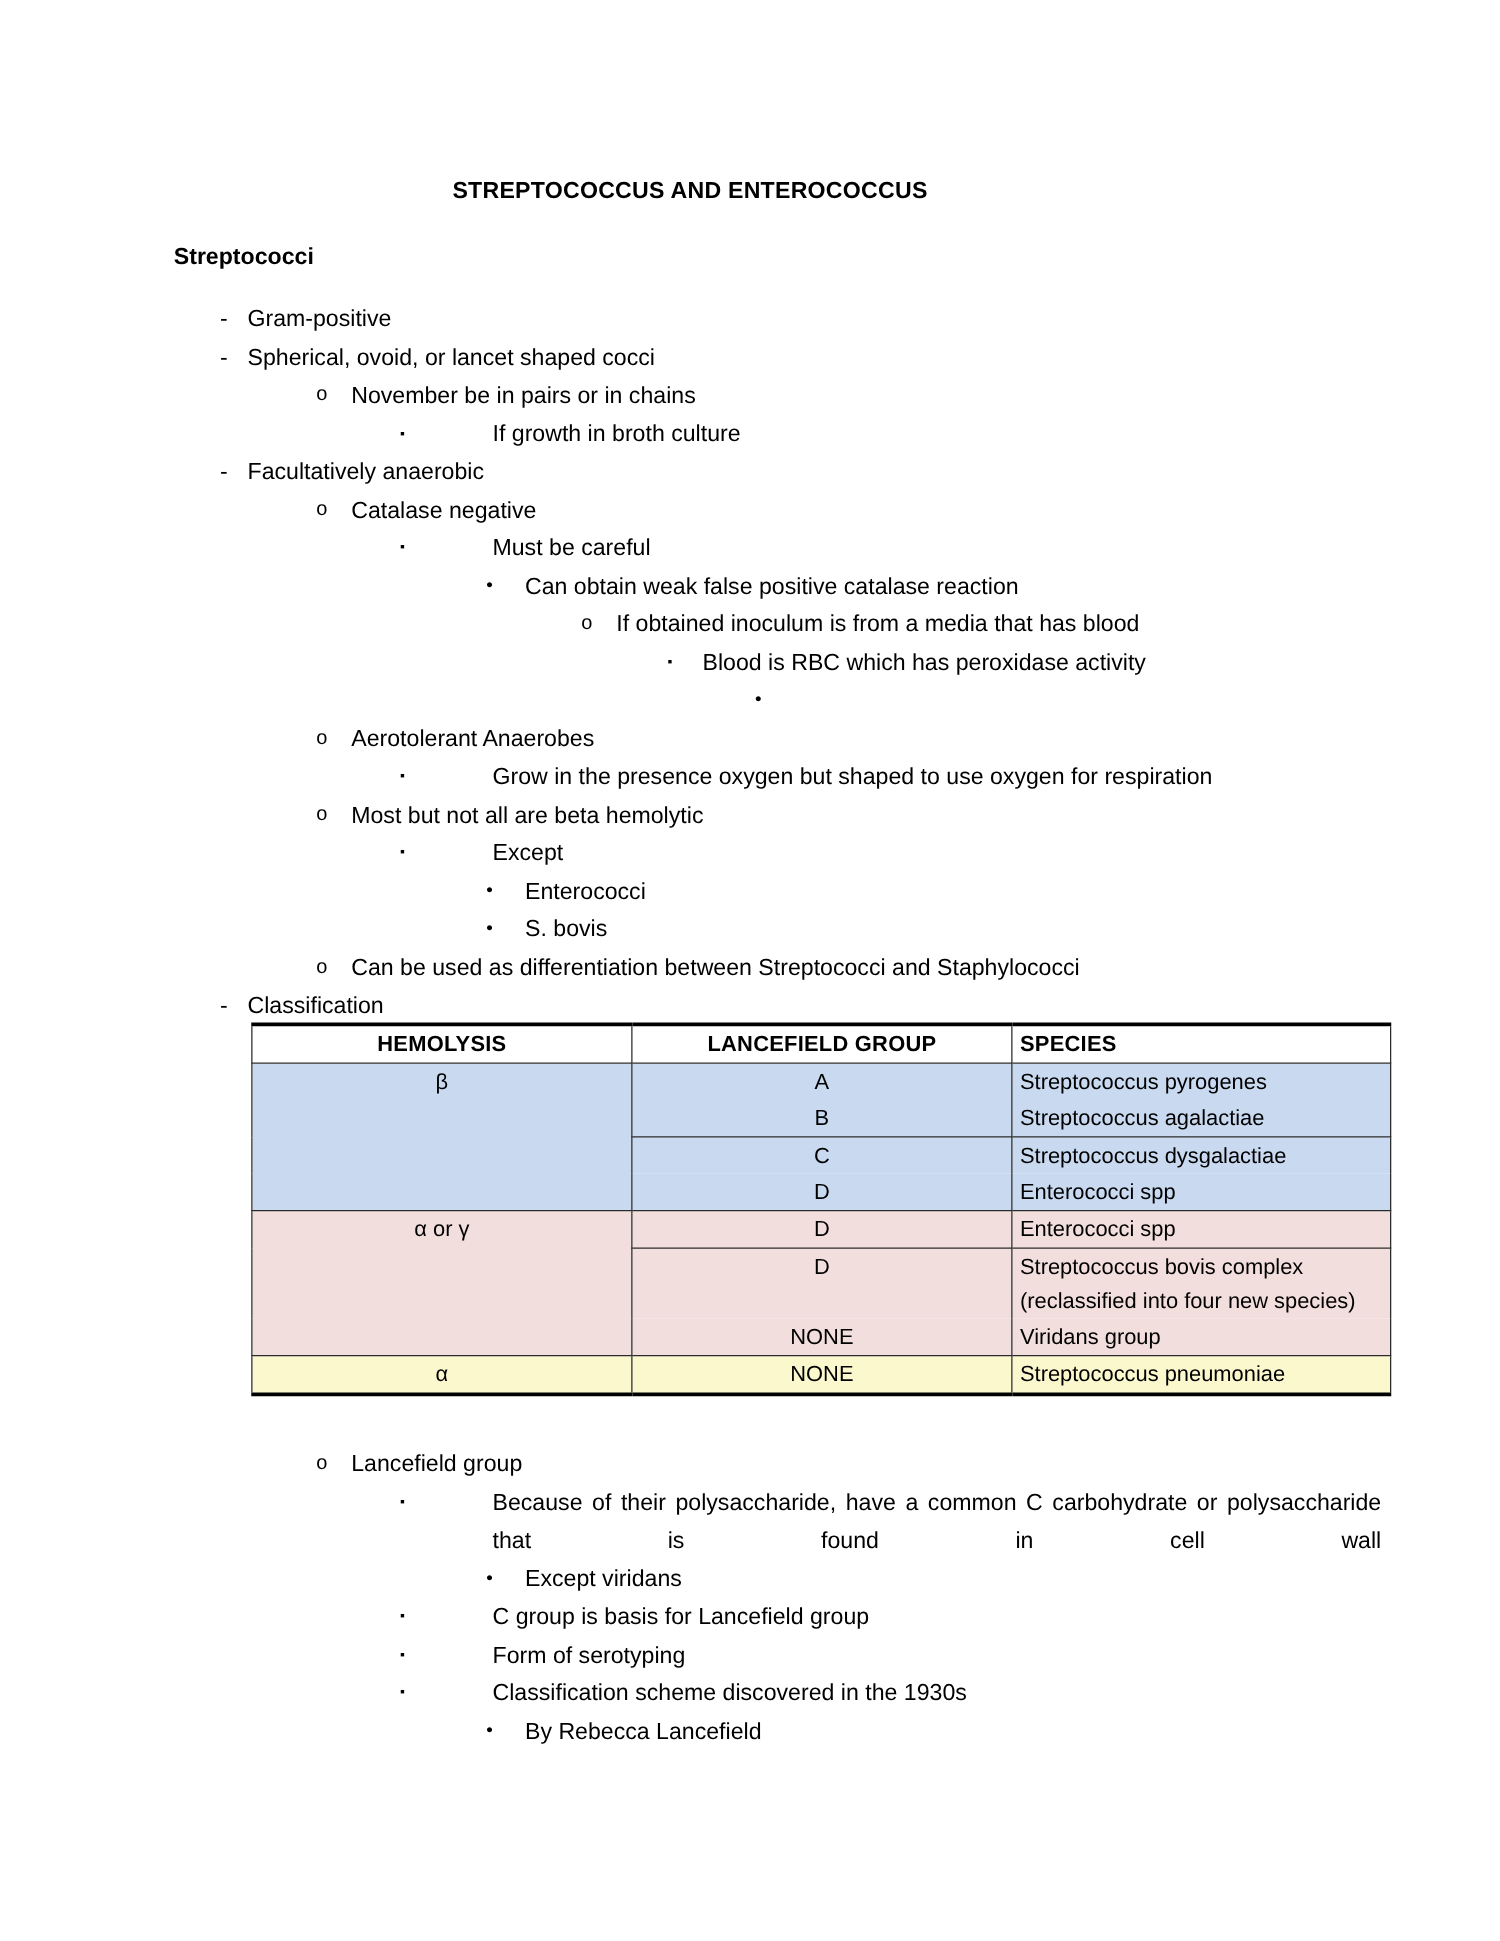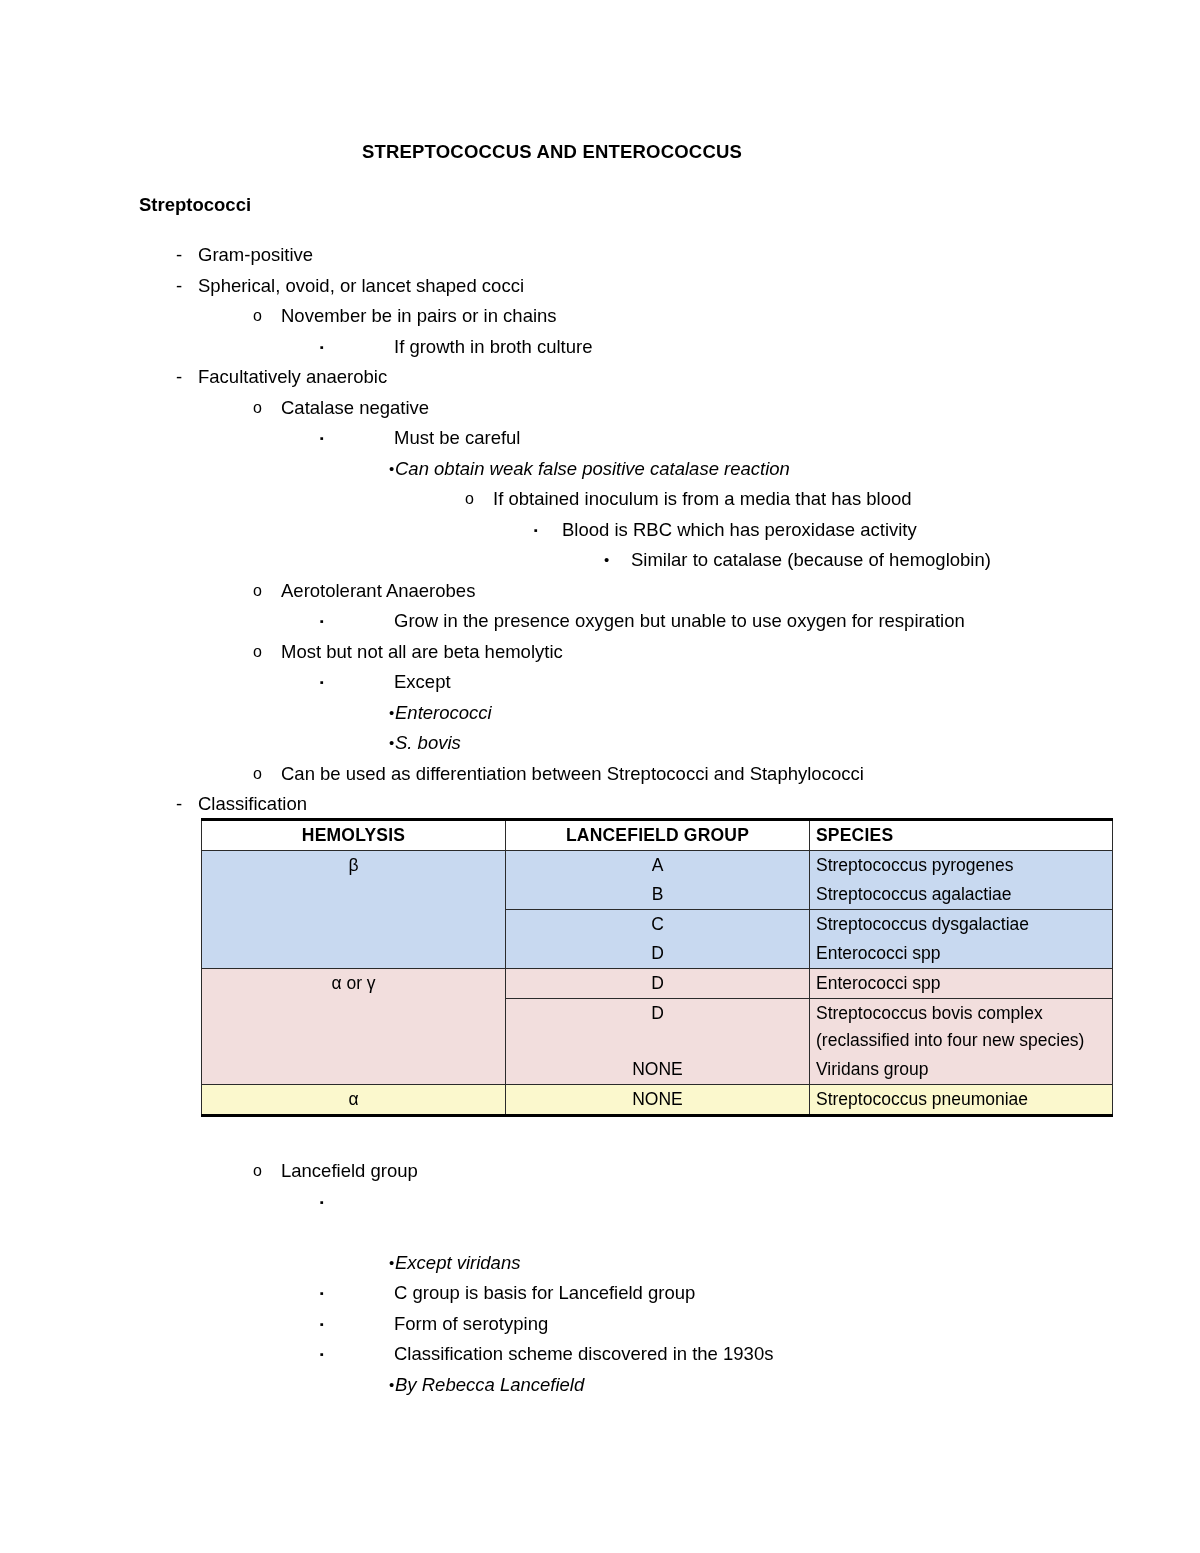--- a/index.html
+++ b/index.html
@@ -66,21 +66,21 @@
   .li .tx {
     position: absolute;
     top: 0;
     display: inline-block;
   }
 
   
   .lv1 .mk { left: 176px; }  .lv1 .tx { left: 198px; }
   .lv2 .mk { left: 253px; }  .lv2 .tx { left: 281px; }
   .lv3 .mk { left: 320px; }  .lv3 .tx { left: 366px; margin-left: 28px; }
-  .lv4 .mk { left: 389px; }  .lv4 .tx { left: 395px; font-style: italic; }
+  .lv4 .mk { left: 389px; }  .lv4 .tx { left: 420px; }
   .lv5 .mk { left: 465px; }  .lv5 .tx { left: 493px; }
   .lv6 .mk { left: 534px; }  .lv6 .tx { left: 562px; }
   .lv7 .mk { left: 604px; }  .lv7 .tx { left: 631px; }
 
   .mk-dash   { font-size: 18.5px; }
   .mk-circle { font-size: 16px; }
   .mk-square { font-size: 11px; position: relative; }
   .mk-disc   { font-size: 15px; }
 
   
@@ -181,29 +181,28 @@
       <div class="li lv5">
         <span class="mk mk-circle">o</span>
         <span class="tx">If obtained inoculum is from a media that has blood</span>
       </div>
       <div class="li lv6">
         <span class="mk mk-square">▪</span>
         <span class="tx">Blood is RBC which has peroxidase activity</span>
       </div>
       <div class="li lv7">
         <span class="mk mk-disc">•</span>
-        <span class="tx">Similar to catalase (because of hemoglobin)</span>
       </div>
       <div class="li lv2">
         <span class="mk mk-circle">o</span>
         <span class="tx">Aerotolerant Anaerobes</span>
       </div>
       <div class="li lv3">
         <span class="mk mk-square">▪</span>
-        <span class="tx">Grow in the presence oxygen but unable to use oxygen for respiration</span>
+        <span class="tx">Grow in the presence oxygen but shaped to use oxygen for respiration</span>
       </div>
       <div class="li lv2">
         <span class="mk mk-circle">o</span>
         <span class="tx">Most but not all are beta hemolytic</span>
       </div>
       <div class="li lv3">
         <span class="mk mk-square">▪</span>
         <span class="tx">Except</span>
       </div>
       <div class="li lv4">
@@ -271,20 +270,21 @@
       </tbody>
   </table>
 
   <div class="outline" id="outline-bottom" style="top:1156px;">
       <div class="li lv2">
         <span class="mk mk-circle">o</span>
         <span class="tx">Lancefield group</span>
       </div>
       <div class="li lv3 para" style="min-height: 61px;">
         <span class="mk mk-square">▪</span>
+        <span class="tx">Because of their polysaccharide, have a common C carbohydrate or polysaccharide that is found in cell wall</span>
       </div>
       <div class="li lv4">
         <span class="mk mk-disc">•</span>
         <span class="tx">Except viridans</span>
       </div>
       <div class="li lv3">
         <span class="mk mk-square">▪</span>
         <span class="tx">C group is basis for Lancefield group</span>
       </div>
       <div class="li lv3">

